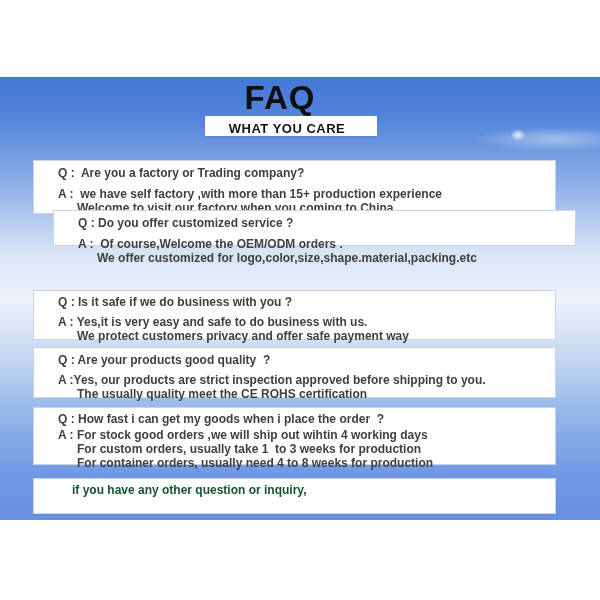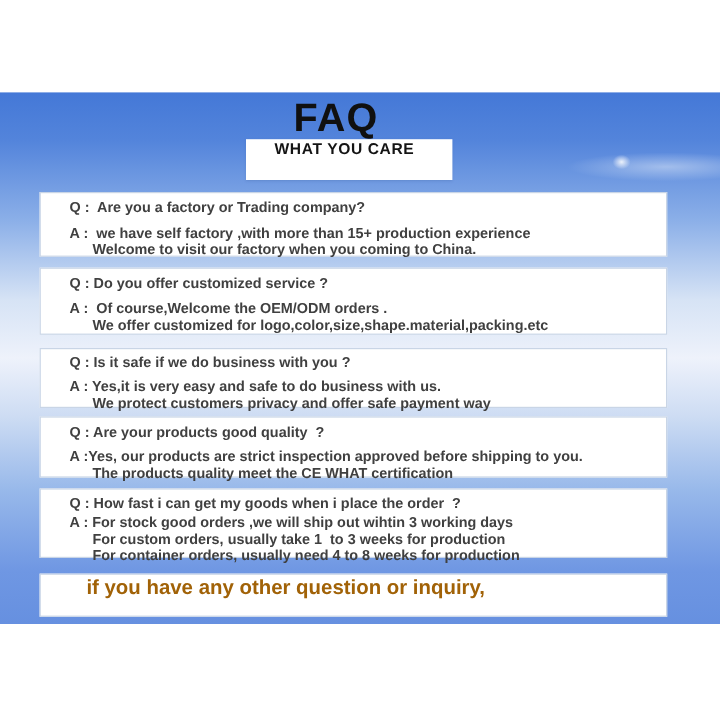--- a/index.html
+++ b/index.html
@@ -20,23 +20,23 @@
         #4478d7 0%, #5384db 9%, #8bafe8 24%, #d6e3f5 39%,
         #eef2fb 50%, #cddcf3 61%, #97b8ea 75%, #6f97e3 90%, #6690e0 100%);
   }
   .faq-title {
     position:absolute; top:2px; left:0; width:560px;
     text-align:center;
     font-size:33px; font-weight:bold; color:#101010;
     letter-spacing:1px;
   }
   .banner-box {
-    position:absolute; left:205px; top:39px; width:172px; height:34px;
+    position:absolute; left:205px; top:39px; width:172px; height:20px;
     background:#ffffff;
-    display:flex; align-items:flex-start; justify-content:center;
+    display:flex; align-items:flex-end; justify-content:center;
     box-shadow:0 1px 2px rgba(60,90,150,0.25);
   }
   .banner-box span {
     font-size:13px; font-weight:bold; color:#141414;
     letter-spacing:0.5px; padding-right:8px; white-space:pre;
   }
   .qa-card {
     position:absolute; left:33px; width:523px;
     background:#ffffff;
     border:1px solid #c9d5e6;
@@ -44,36 +44,36 @@
     padding:5px 8px 0 24px;
     color:#1a1a1a;
   }
   .qa-card .line {
     font-size:12px; font-weight:bold; line-height:14px;
     white-space:pre; color:#404040;
   }
   .qa-card .q-line { margin-bottom:7px; }
   .qa-card .cont { padding-left:19px; }
   .card-1 { top:83px;  height:54px; }
-  .card-2 { top:146px; height:56px; }
+  .card-2 { top:133px; height:36px;margin-left:20px; }
   .card-3 { top:213px; height:50px; padding-top:4px; }
   .card-4 { top:270px; height:51px; padding-top:5px; }
   .card-5 { top:330px; height:58px; padding-top:4px; }
   .card-5 .q-line { margin-bottom:2px; }
   .card-3 .q-line, .card-4 .q-line { margin-bottom:6px; }
   .footer-card {
     position:absolute; left:33px; top:401px; width:523px; height:36px;
     background:#ffffff;
     border:1px solid #c9d5e6;
     box-sizing:border-box;
     padding:4px 8px 0 38px;
   }
   .footer-card .line {
-    font-size:17px; font-weight:bold; line-height:14px;
-    white-space:pre; color:#a16207;
+    font-size:12px; font-weight:bold; line-height:14px;
+    white-space:pre; color:#14532d;
   }
 </style>
 </head>
 <body>
 
 <div class="screen">
   <div class="sky">
 
     <div class="faq-title">FAQ</div>
 
@@ -95,26 +95,26 @@
 
     <div class="qa-card card-3">
       <div class="line q-line">Q : Is it safe if we do business with you ?</div>
       <div class="line">A : Yes,it is very easy and safe to do business with us.</div>
       <div class="line cont">We protect customers privacy and offer safe payment way</div>
     </div>
 
     <div class="qa-card card-4">
       <div class="line q-line">Q : Are your products good quality  ?</div>
       <div class="line">A :Yes, our products are strict inspection approved before shipping to you.</div>
-      <div class="line cont">The products quality meet the CE WHAT certification</div>
+      <div class="line cont">The usually quality meet the CE ROHS certification</div>
     </div>
 
     <div class="qa-card card-5">
       <div class="line q-line">Q : How fast i can get my goods when i place the order  ?</div>
-      <div class="line">A : For stock good orders ,we will ship out wihtin 3 working days</div>
+      <div class="line">A : For stock good orders ,we will ship out wihtin 4 working days</div>
       <div class="line cont">For custom orders, usually take 1  to 3 weeks for production</div>
       <div class="line cont">For container orders, usually need 4 to 8 weeks for production</div>
     </div>
 
     <div class="footer-card">
       <div class="line">if you have any other question or inquiry,</div>
     </div>
 
   </div>
 </div>

